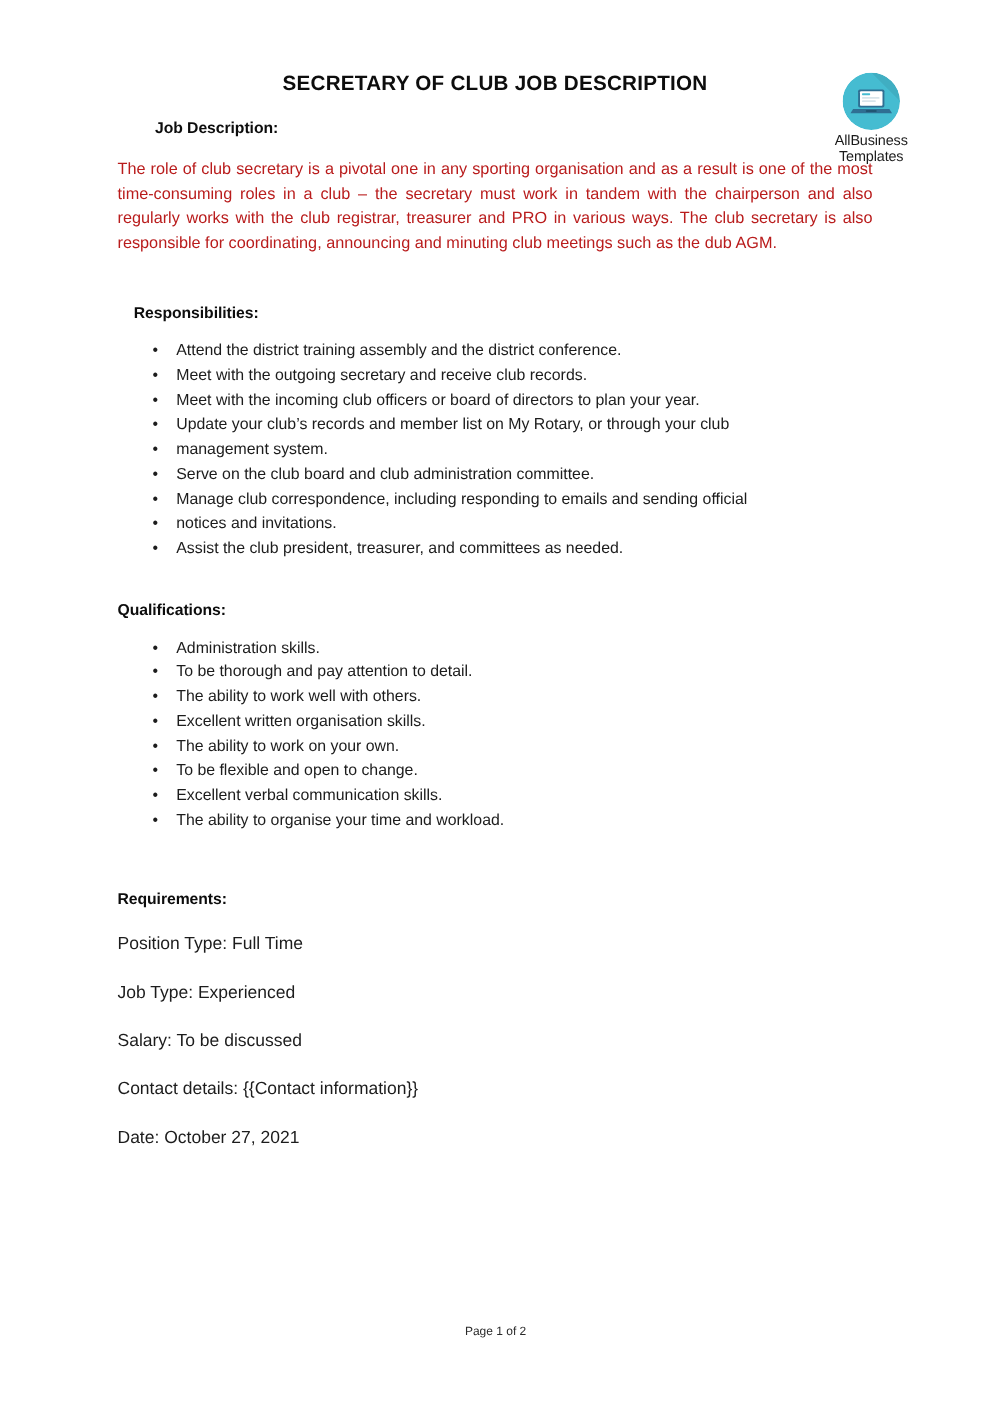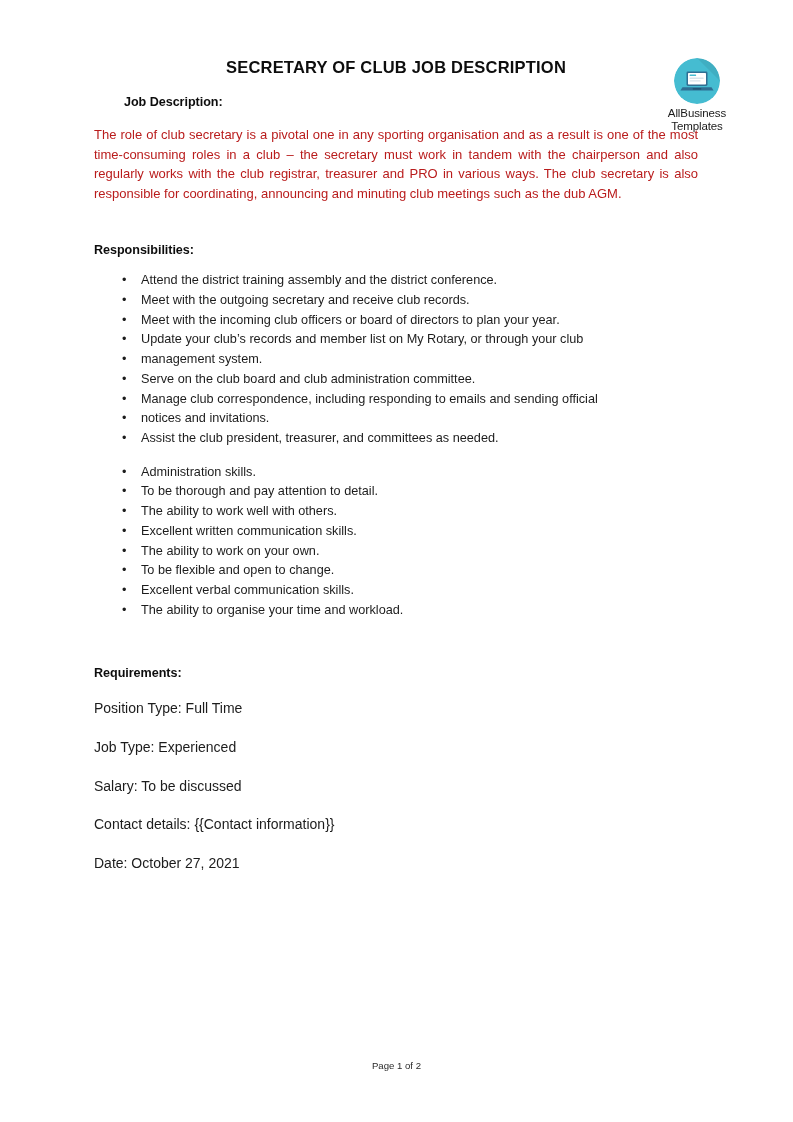--- a/index.html
+++ b/index.html
@@ -71,21 +71,21 @@
     color: #0d0d0d;
   }
 
   .section-head {
     font-size: 12.6px;
     font-weight: bold;
     color: #0d0d0d;
     letter-spacing: -0.05px;
   }
   .head-jobdesc { margin-top: 18px; margin-left: 30px; }
-  .head-resp    { margin-top: 40px; }
+  .head-resp    { margin-top: 40px; margin-left: 13px; }
   .head-qual    { margin-top: 32px; }
   .head-req     { margin-top: 46px; }
 
   .body-para {
     margin-top: 16px;
     font-size: 13px;
     line-height: 19.6px;
     text-align: justify;
     color: #b91c1c;
   }
@@ -165,25 +165,26 @@
       <li><span class="bullet-dot">•</span><span>Meet with the outgoing secretary and receive club records.</span></li>
       <li><span class="bullet-dot">•</span><span>Meet with the incoming club officers or board of directors to plan your year.</span></li>
       <li><span class="bullet-dot">•</span><span>Update your club’s records and member list on My Rotary, or through your club</span></li>
       <li><span class="bullet-dot">•</span><span>management system.</span></li>
       <li><span class="bullet-dot">•</span><span>Serve on the club board and club administration committee.</span></li>
       <li><span class="bullet-dot">•</span><span>Manage club correspondence, including responding to emails and sending official</span></li>
       <li><span class="bullet-dot">•</span><span>notices and invitations.</span></li>
       <li><span class="bullet-dot">•</span><span>Assist the club president, treasurer, and committees as needed.</span></li>
     </ul>
 
+    <div class="section-head head-qual">Qualifications:</div>
     <ul class="bullets">
       <li><span class="bullet-dot">•</span><span>Administration skills.</span></li>
       <li><span class="bullet-dot">•</span><span>To be thorough and pay attention to detail.</span></li>
       <li><span class="bullet-dot">•</span><span>The ability to work well with others.</span></li>
-      <li><span class="bullet-dot">•</span><span>Excellent written communication skills.</span></li>
+      <li><span class="bullet-dot">•</span><span>Excellent written organisation skills.</span></li>
       <li><span class="bullet-dot">•</span><span>The ability to work on your own.</span></li>
       <li><span class="bullet-dot">•</span><span>To be flexible and open to change.</span></li>
       <li><span class="bullet-dot">•</span><span>Excellent verbal communication skills.</span></li>
       <li><span class="bullet-dot">•</span><span>The ability to organise your time and workload.</span></li>
     </ul>
 
     <div class="section-head head-req">Requirements:</div>
     <div class="req-line">Position Type: Full Time</div>
     <div class="req-line">Job Type: Experienced</div>
     <div class="req-line">Salary: To be discussed</div>

